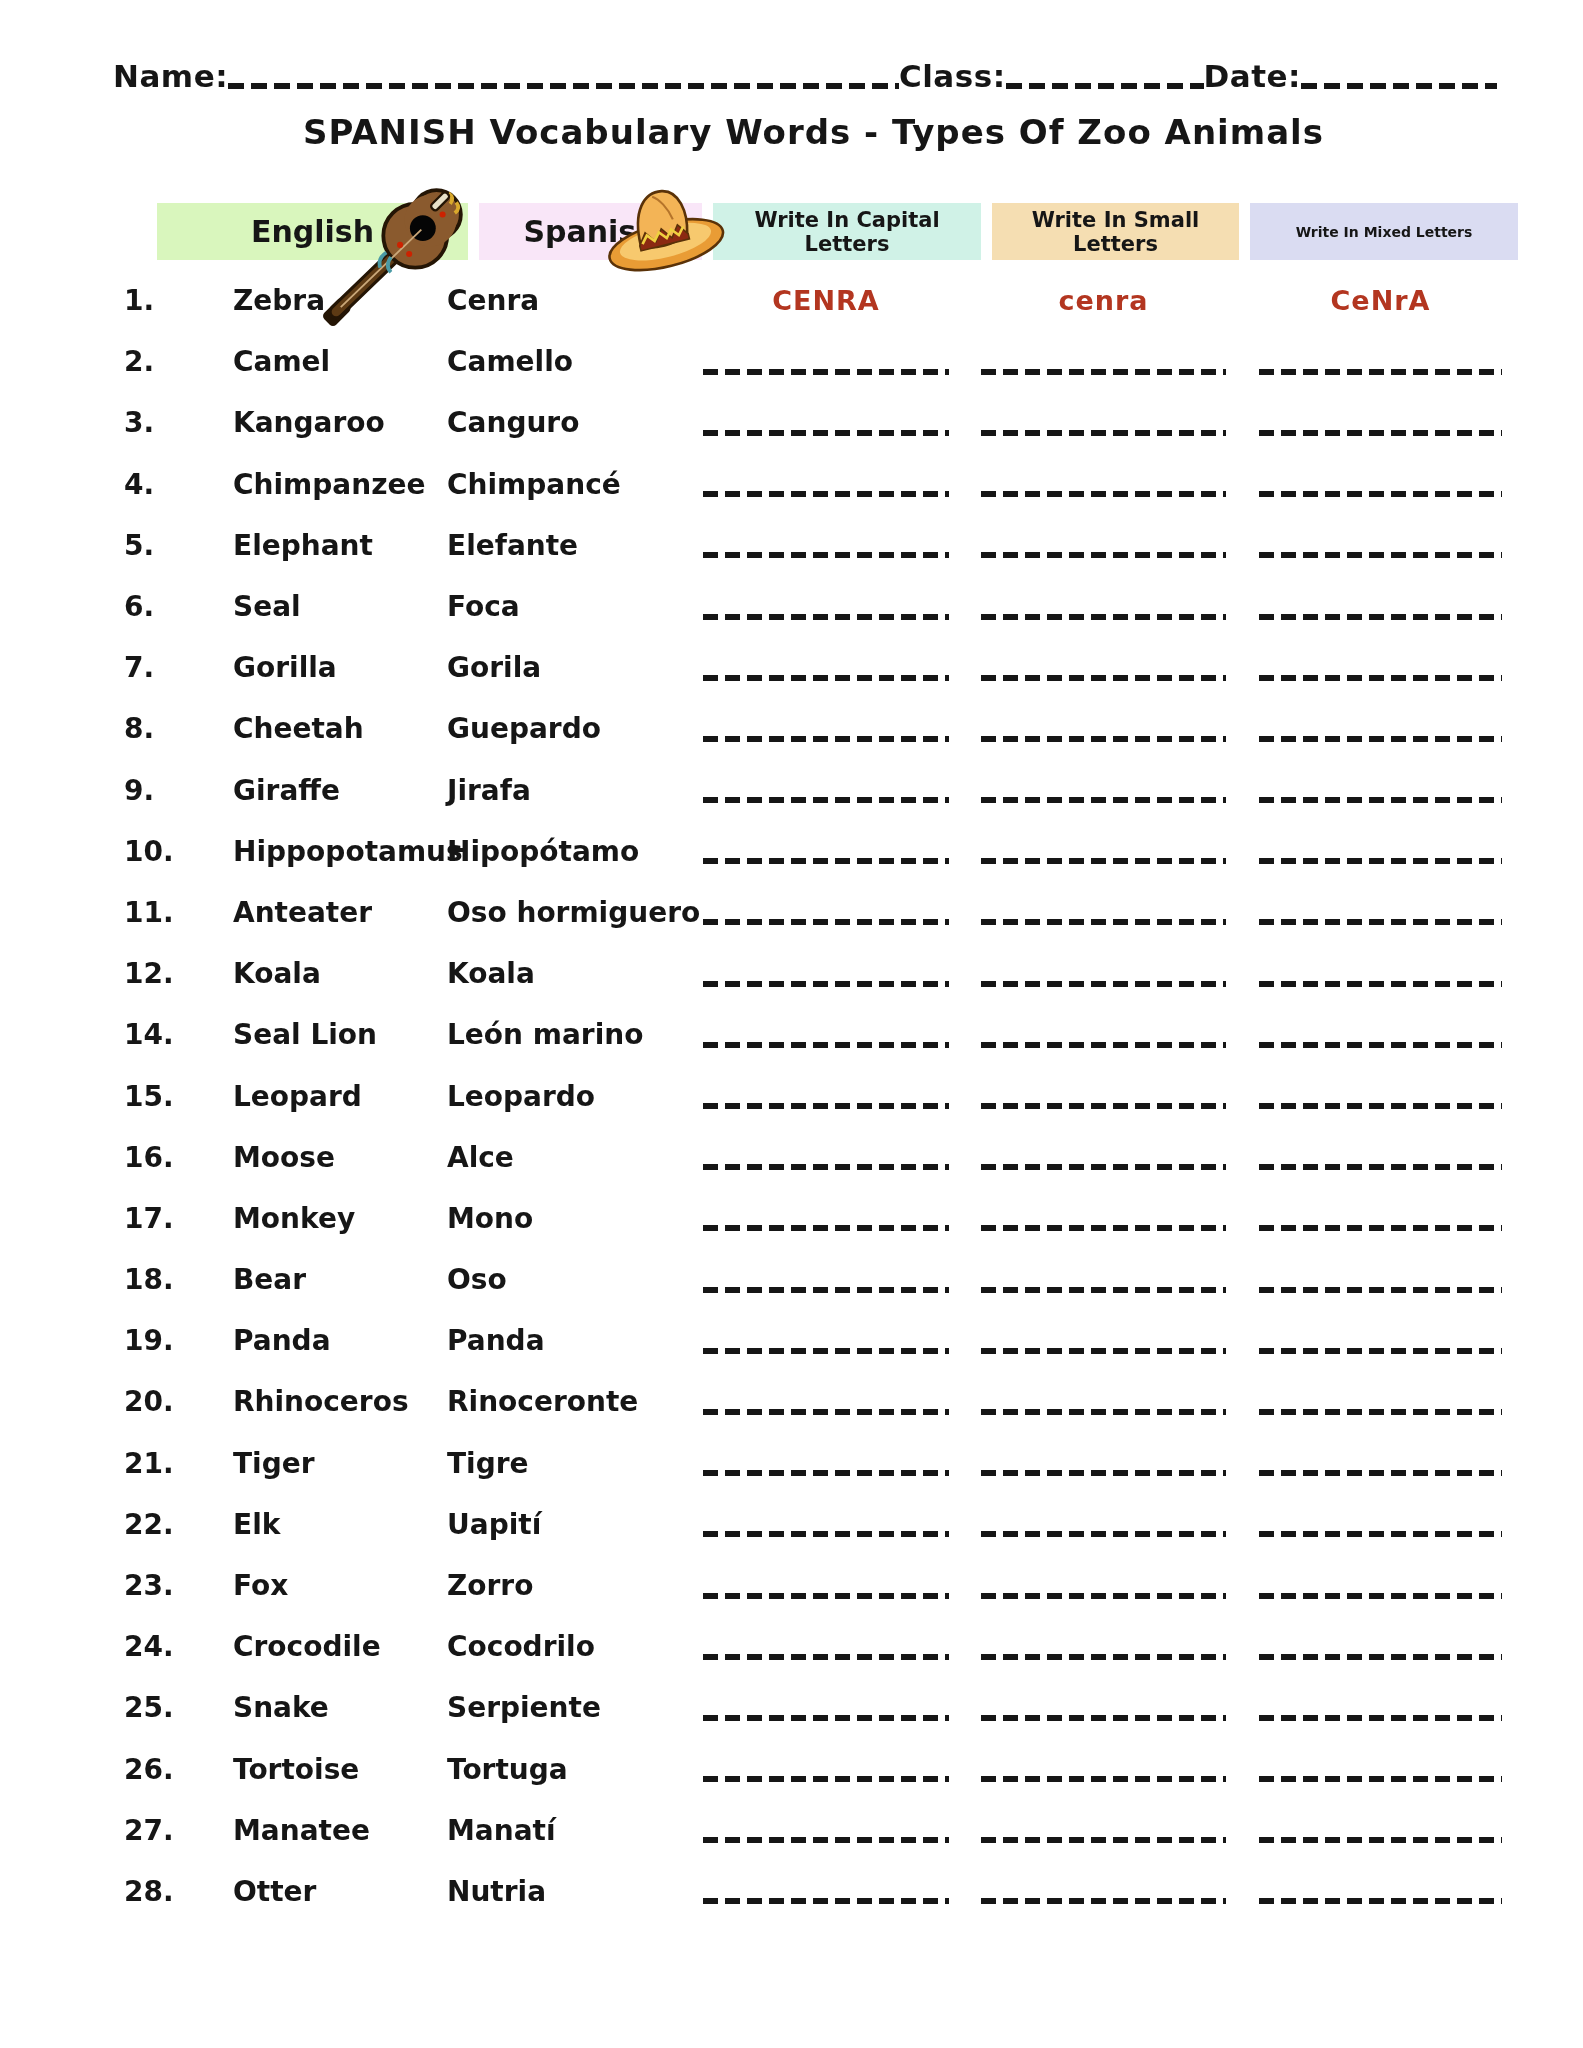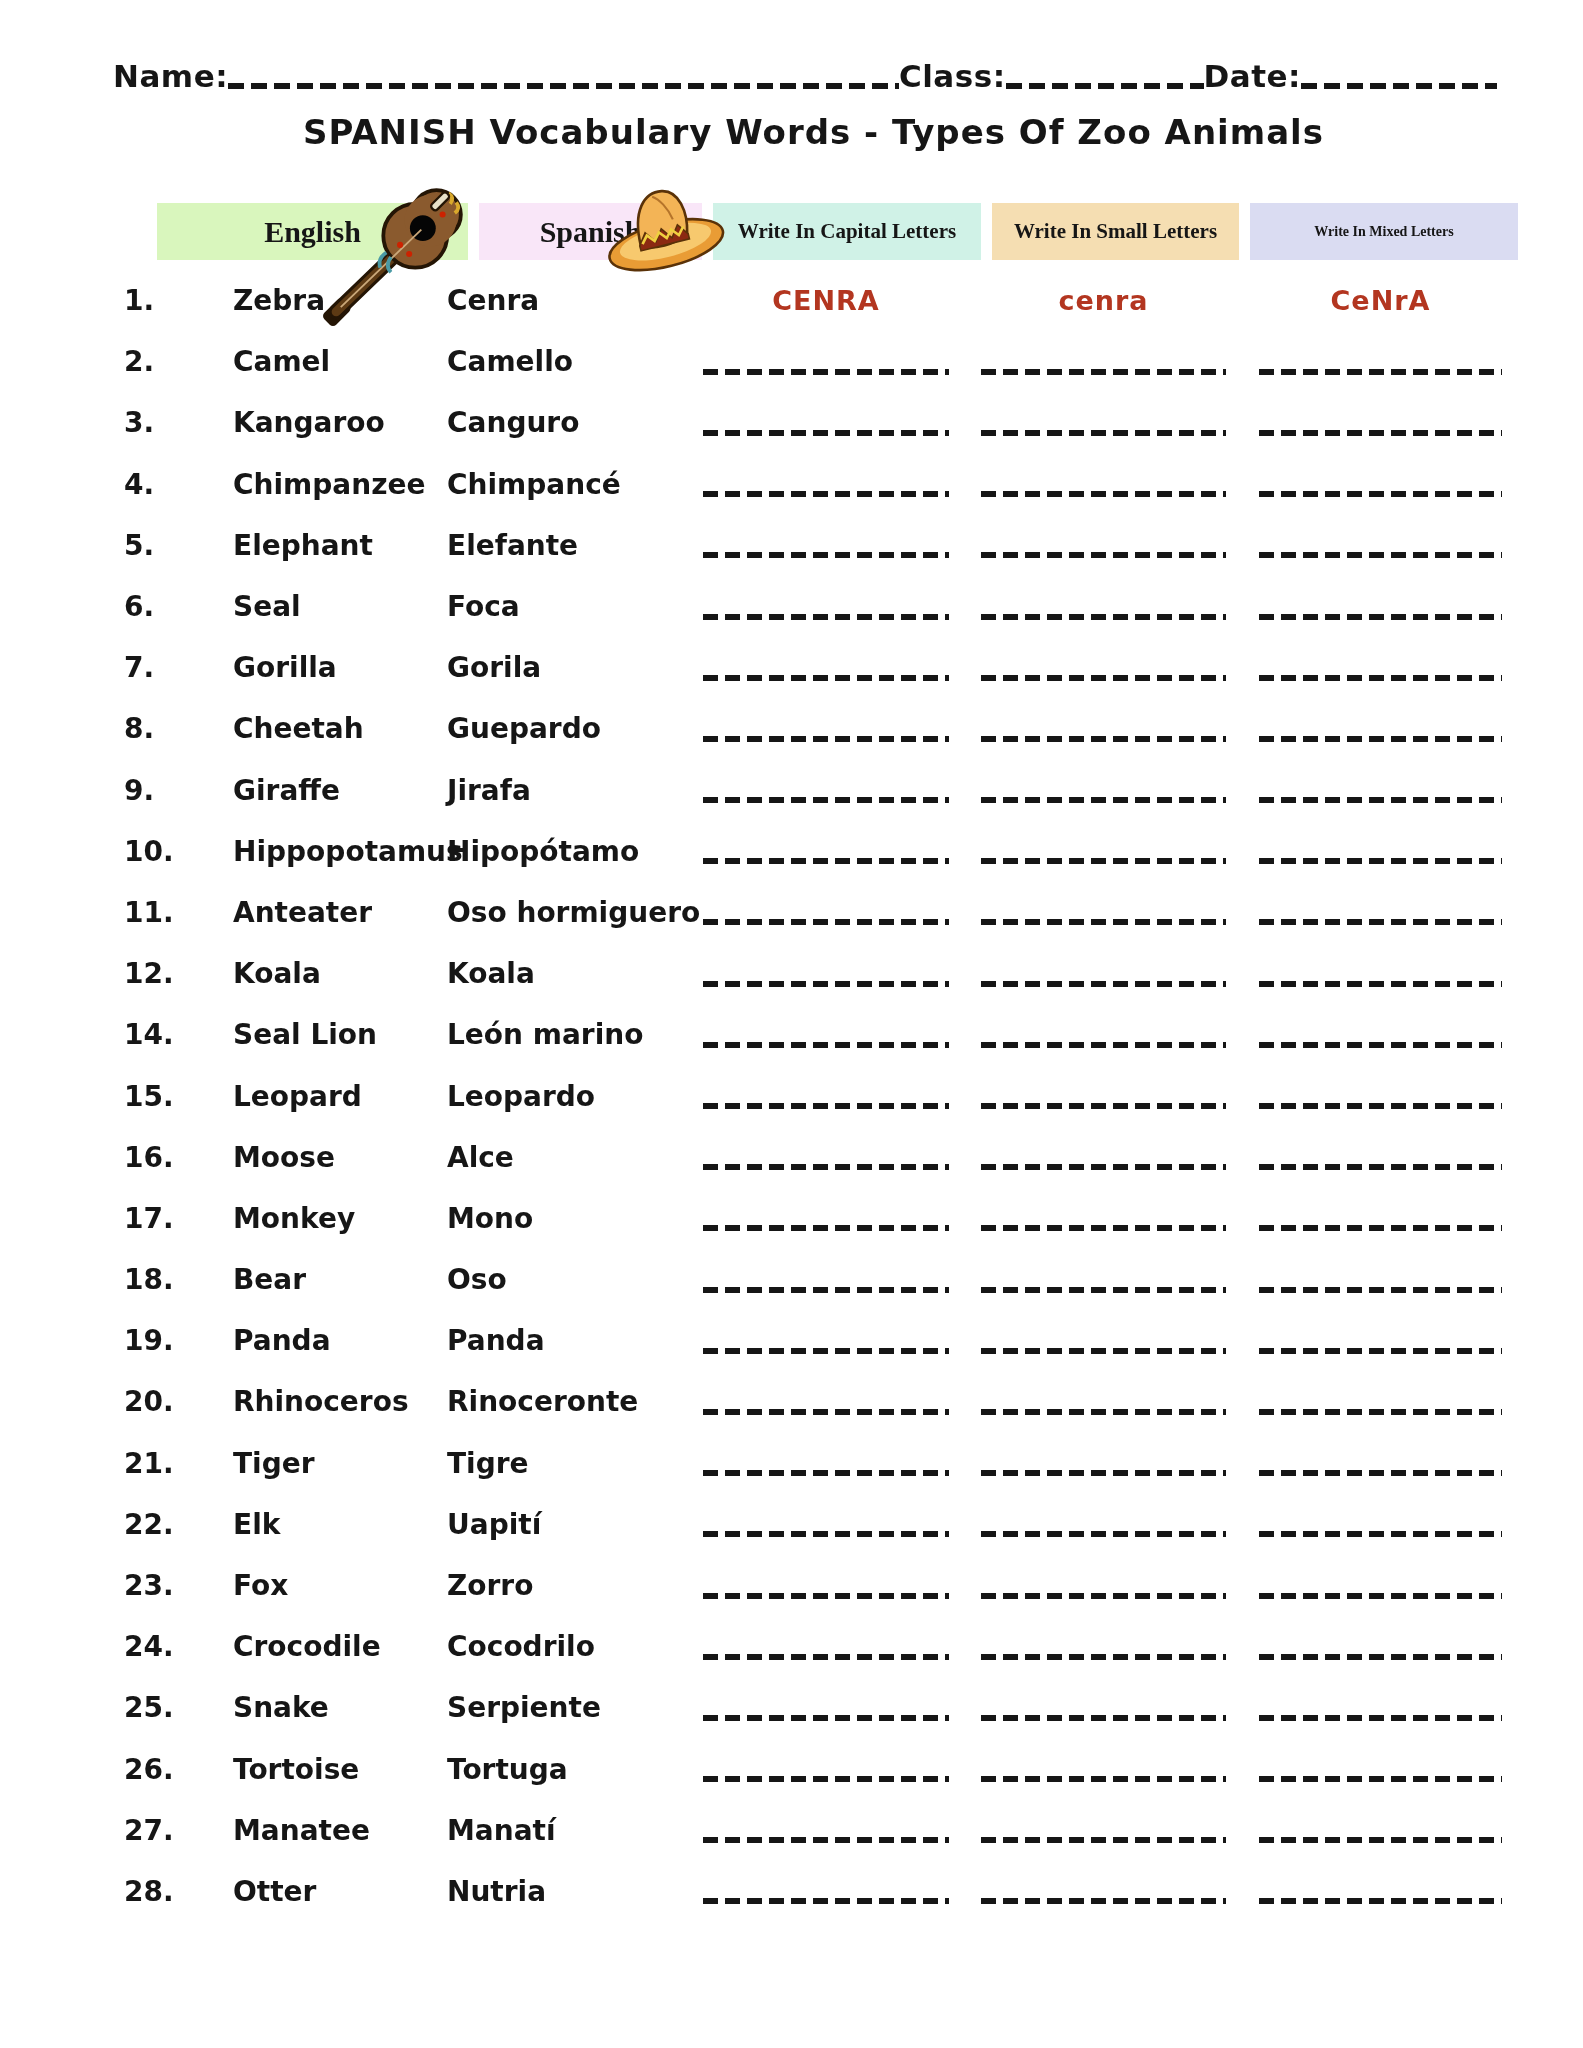--- a/index.html
+++ b/index.html
@@ -21,21 +21,21 @@
   .fill.f2{width:198px;}
   .fill.f3{width:196px;}
   
   .title{
     position:absolute;top:112px;left:0;width:100%;padding-left:44px;box-sizing:border-box;
     text-align:center;font-size:34px;font-weight:800;letter-spacing:1px;
   }
   
   .band{
     position:absolute;top:203px;left:157px;height:57px;
-    display:flex;gap:11px;font-family:Liberation Serif, serif;
+    display:flex;gap:11px;
   }
   .band .cell{
     display:flex;align-items:center;justify-content:center;
     font-weight:700;height:100%;box-sizing:border-box;text-align:center;
   }
   .cell.c0{width:311px;font-size:30px;}
   .cell.c1{width:223px;font-size:30px;}
   .cell.c2{width:268px;font-size:21px;text-align:center;}
   .cell.c3{width:247px;font-size:21px;}
   .cell.c4{width:268px;font-size:14px;}

